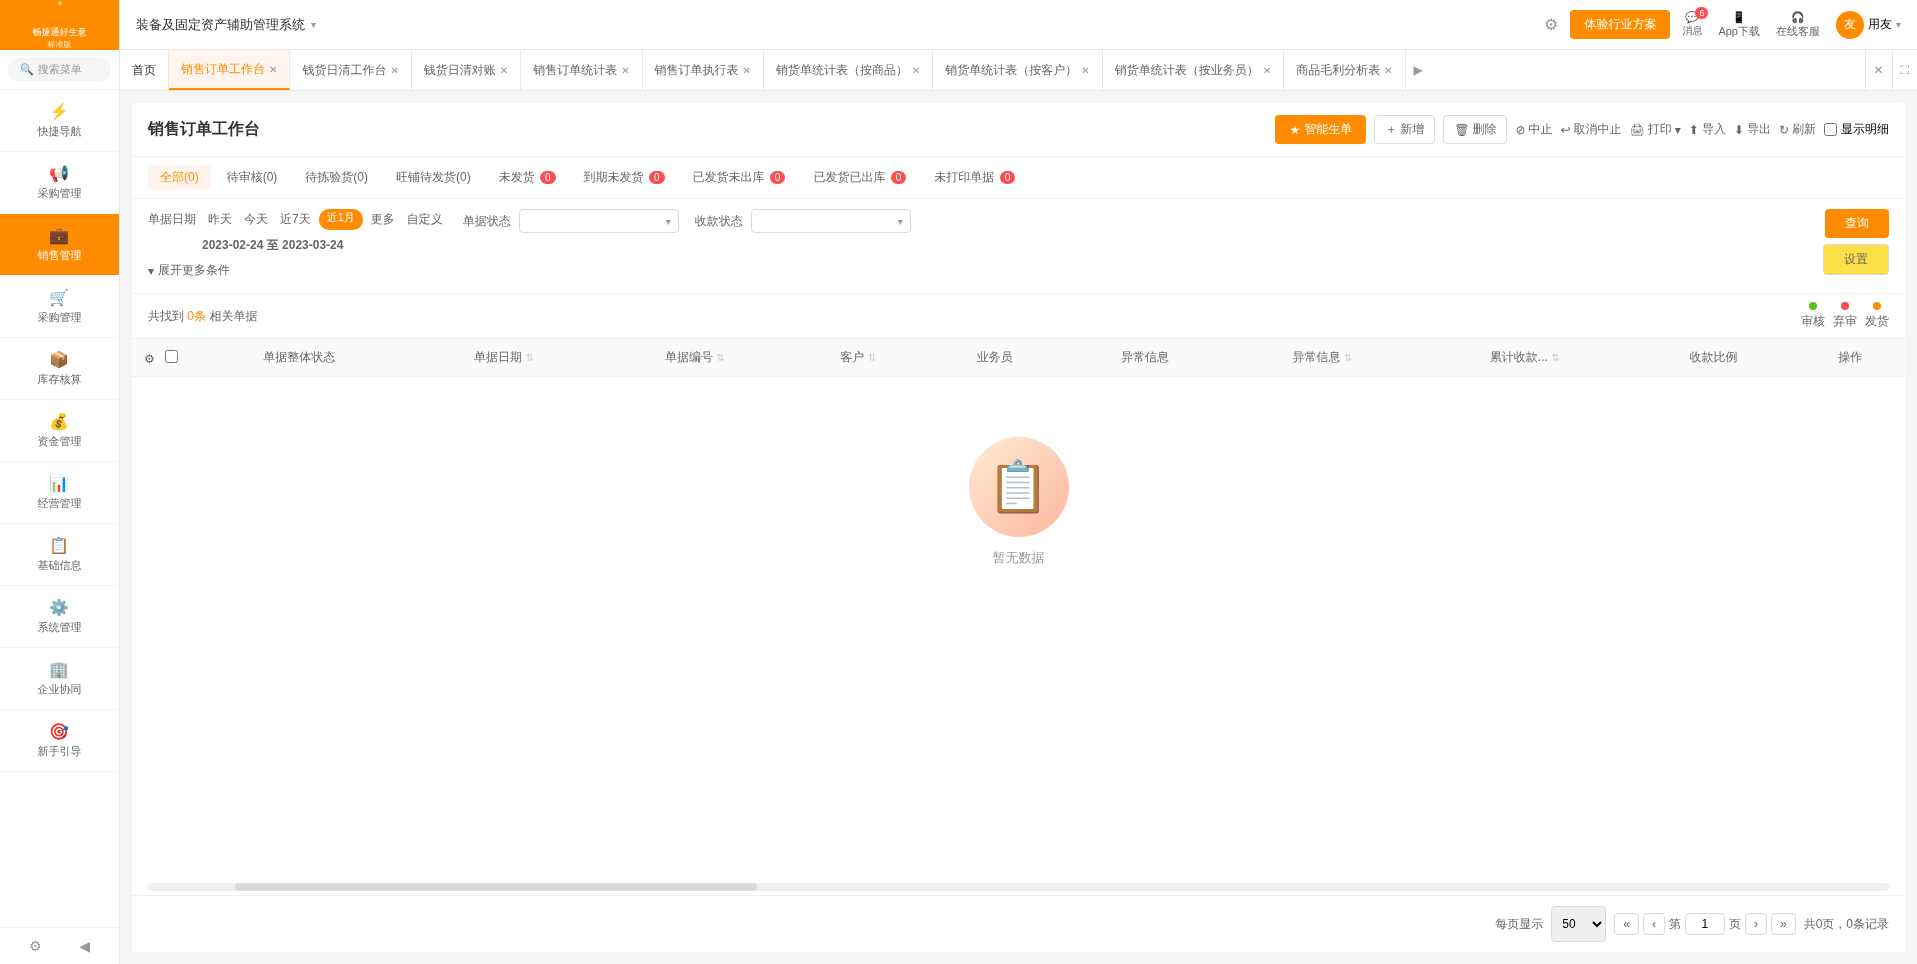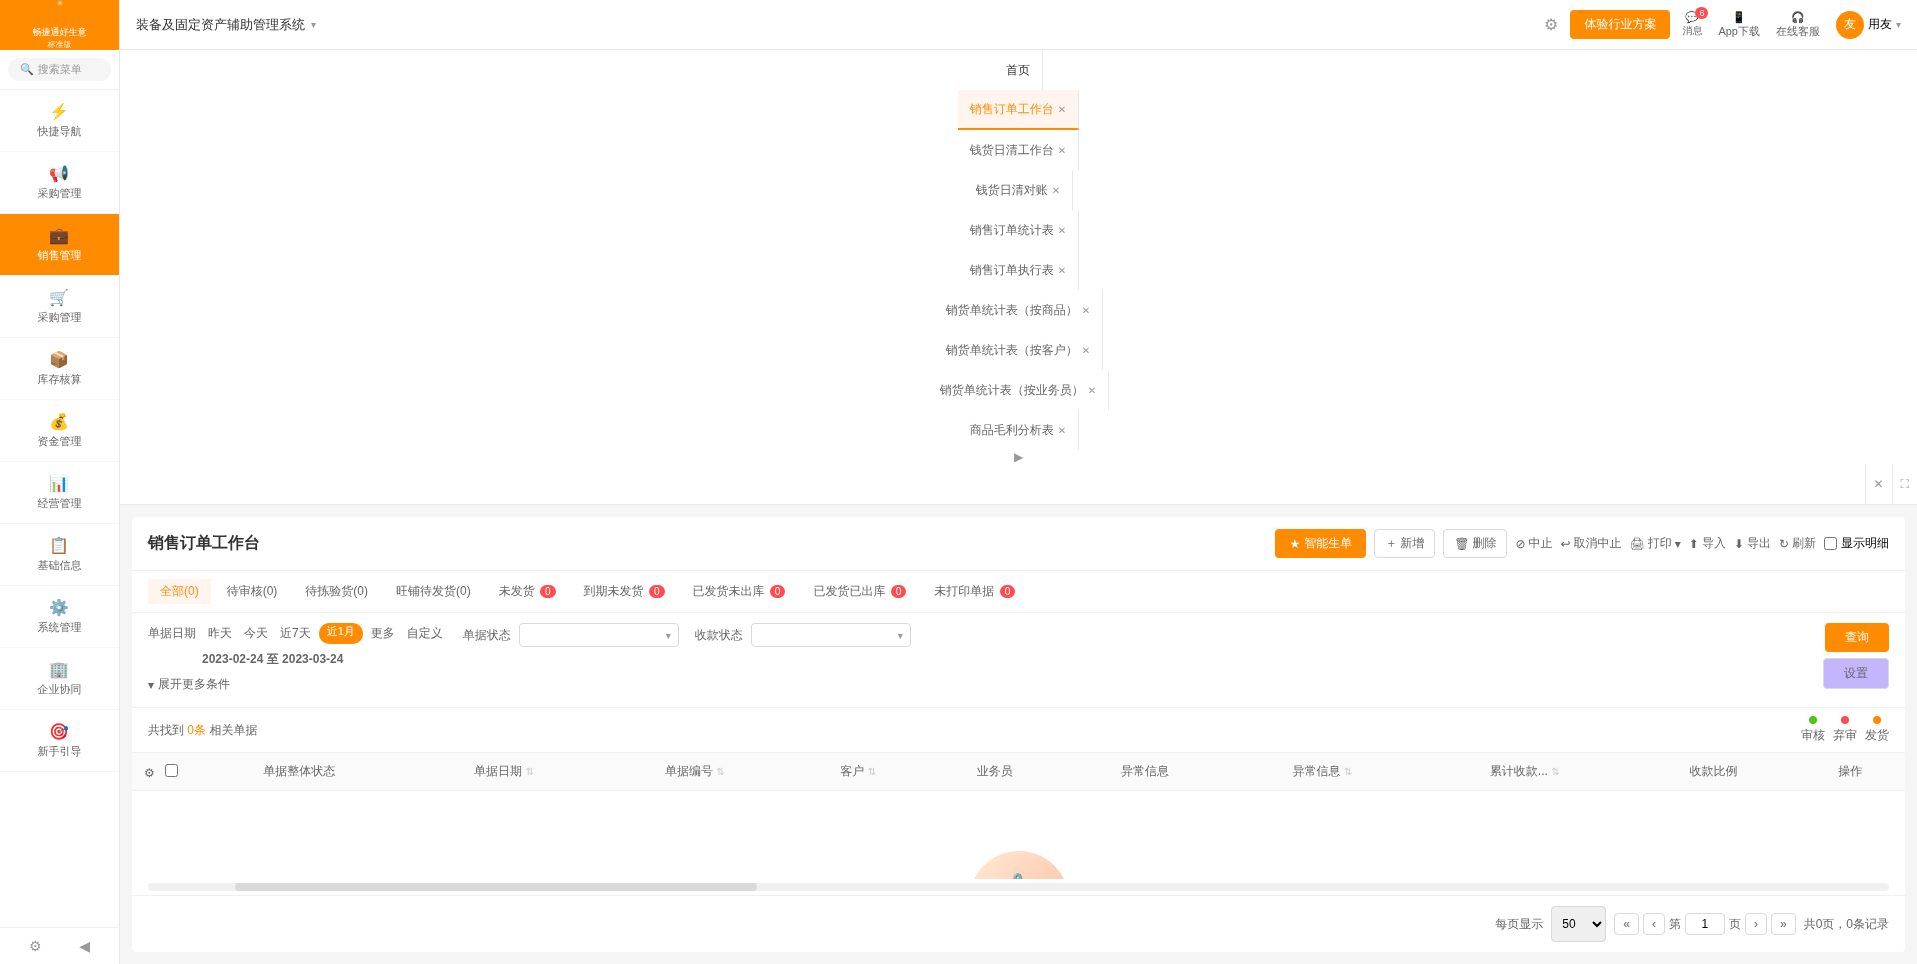--- a/index.html
+++ b/index.html
@@ -29,21 +29,21 @@
     .topbar-title .arrow { color: #999; font-size: 10px; }
     .topbar-settings { color: #999; font-size: 16px; cursor: pointer; }
     .topbar-btn { background: #ff8c00; color: white; border: none; border-radius: 4px; padding: 6px 14px; font-size: 12px; cursor: pointer; }
     .topbar-right { display: flex; align-items: center; gap: 16px; margin-left: auto; }
     .topbar-right-item { display: flex; flex-direction: column; align-items: center; cursor: pointer; font-size: 11px; color: #666; position: relative; }
     .topbar-right-item .badge { position: absolute; top: -4px; right: -6px; background: #ff4d4f; color: white; border-radius: 8px; font-size: 9px; padding: 1px 4px; }
     .topbar-user { display: flex; align-items: center; gap: 4px; cursor: pointer; }
     .user-avatar { width: 28px; height: 28px; background: #ff8c00; border-radius: 50%; display: flex; align-items: center; justify-content: center; color: white; font-size: 12px; }
 
     
-    .tabs-bar { background: #fff; display: flex; align-items: center; border-bottom: 1px solid #e8e8e8; overflow: hidden; flex-shrink: 0; flex-direction: column; }
+    .tabs-bar { background: #fff; display: flex; align-items: center; border-bottom: 1px solid #e8e8e8; overflow: hidden; flex-shrink: 0; }
     .tab-item { display: flex; align-items: center; padding: 0 12px; height: 40px; font-size: 12px; color: #666; cursor: pointer; white-space: nowrap; border-right: 1px solid #e8e8e8; gap: 4px; flex-shrink: 0; }
     .tab-item.active { color: #ff8c00; background: #fff5ee; border-bottom: 2px solid #ff8c00; }
     .tab-item.home { background: #fff; color: #333; }
     .tab-close { color: #999; font-size: 10px; }
     .tabs-more { padding: 0 8px; cursor: pointer; color: #999; }
     .tabs-actions { margin-left: auto; display: flex; }
     .tabs-actions span { padding: 0 8px; cursor: pointer; color: #999; border-left: 1px solid #e8e8e8; height: 40px; display: flex; align-items: center; }
 
     
     .content { flex: 1; overflow: auto; background: #f5f5f5; padding: 12px; display: flex; flex-direction: column; }
@@ -69,21 +69,21 @@
     .filter-label { color: #666; font-size: 12px; white-space: nowrap; }
     .filter-date-options { display: flex; gap: 4px; }
     .date-opt { font-size: 12px; color: #666; cursor: pointer; padding: 2px 4px; }
     .date-badge { background: #ff8c00; color: white; border-radius: 10px; font-size: 11px; padding: 1px 8px; cursor: pointer; }
     .filter-date-range { font-size: 12px; color: #666; margin-top: 4px; font-weight: bold; }
     .filter-select { border: 1px solid #d9d9d9; border-radius: 4px; padding: 4px 28px 4px 8px; font-size: 12px; color: #333; background: white; appearance: none; cursor: pointer; min-width: 160px; }
     .select-wrapper { position: relative; display: inline-block; }
     .select-wrapper::after { content: '▾'; position: absolute; right: 8px; top: 50%; transform: translateY(-50%); color: #999; pointer-events: none; font-size: 10px; }
     .filter-right { margin-left: auto; display: flex; flex-direction: column; align-items: flex-end; gap: 6px; }
     .filter-btn-query { background: #ff8c00; color: white; border: none; border-radius: 4px; padding: 6px 20px; font-size: 12px; cursor: pointer; }
-    .filter-btn-set { background: #c4b5fd; color: #666; border: 1px solid #d9d9d9; border-radius: 4px; padding: 6px 20px; font-size: 12px; cursor: pointer; }
+    .filter-btn-set { background: #fde047; color: #666; border: 1px solid #d9d9d9; border-radius: 4px; padding: 6px 20px; font-size: 12px; cursor: pointer; }
     .expand-more { display: flex; align-items: center; justify-content: center; padding: 4px 0; cursor: pointer; color: #666; font-size: 12px; gap: 4px; }
 
     
     .table-meta { padding: 8px 16px; display: flex; align-items: center; border-bottom: 1px solid #f0f0f0; }
     .table-meta-text { font-size: 12px; color: #666; flex: 1; }
     .table-meta-text .count { color: #ff8c00; }
     .table-meta-actions { display: flex; gap: 8px; }
     .action-btn { display: flex; align-items: center; gap: 3px; font-size: 12px; color: #666; cursor: pointer; flex-direction: column; }
     .action-btn .dot { width: 8px; height: 8px; border-radius: 50%; }
     .dot-green { background: #52c41a; }

